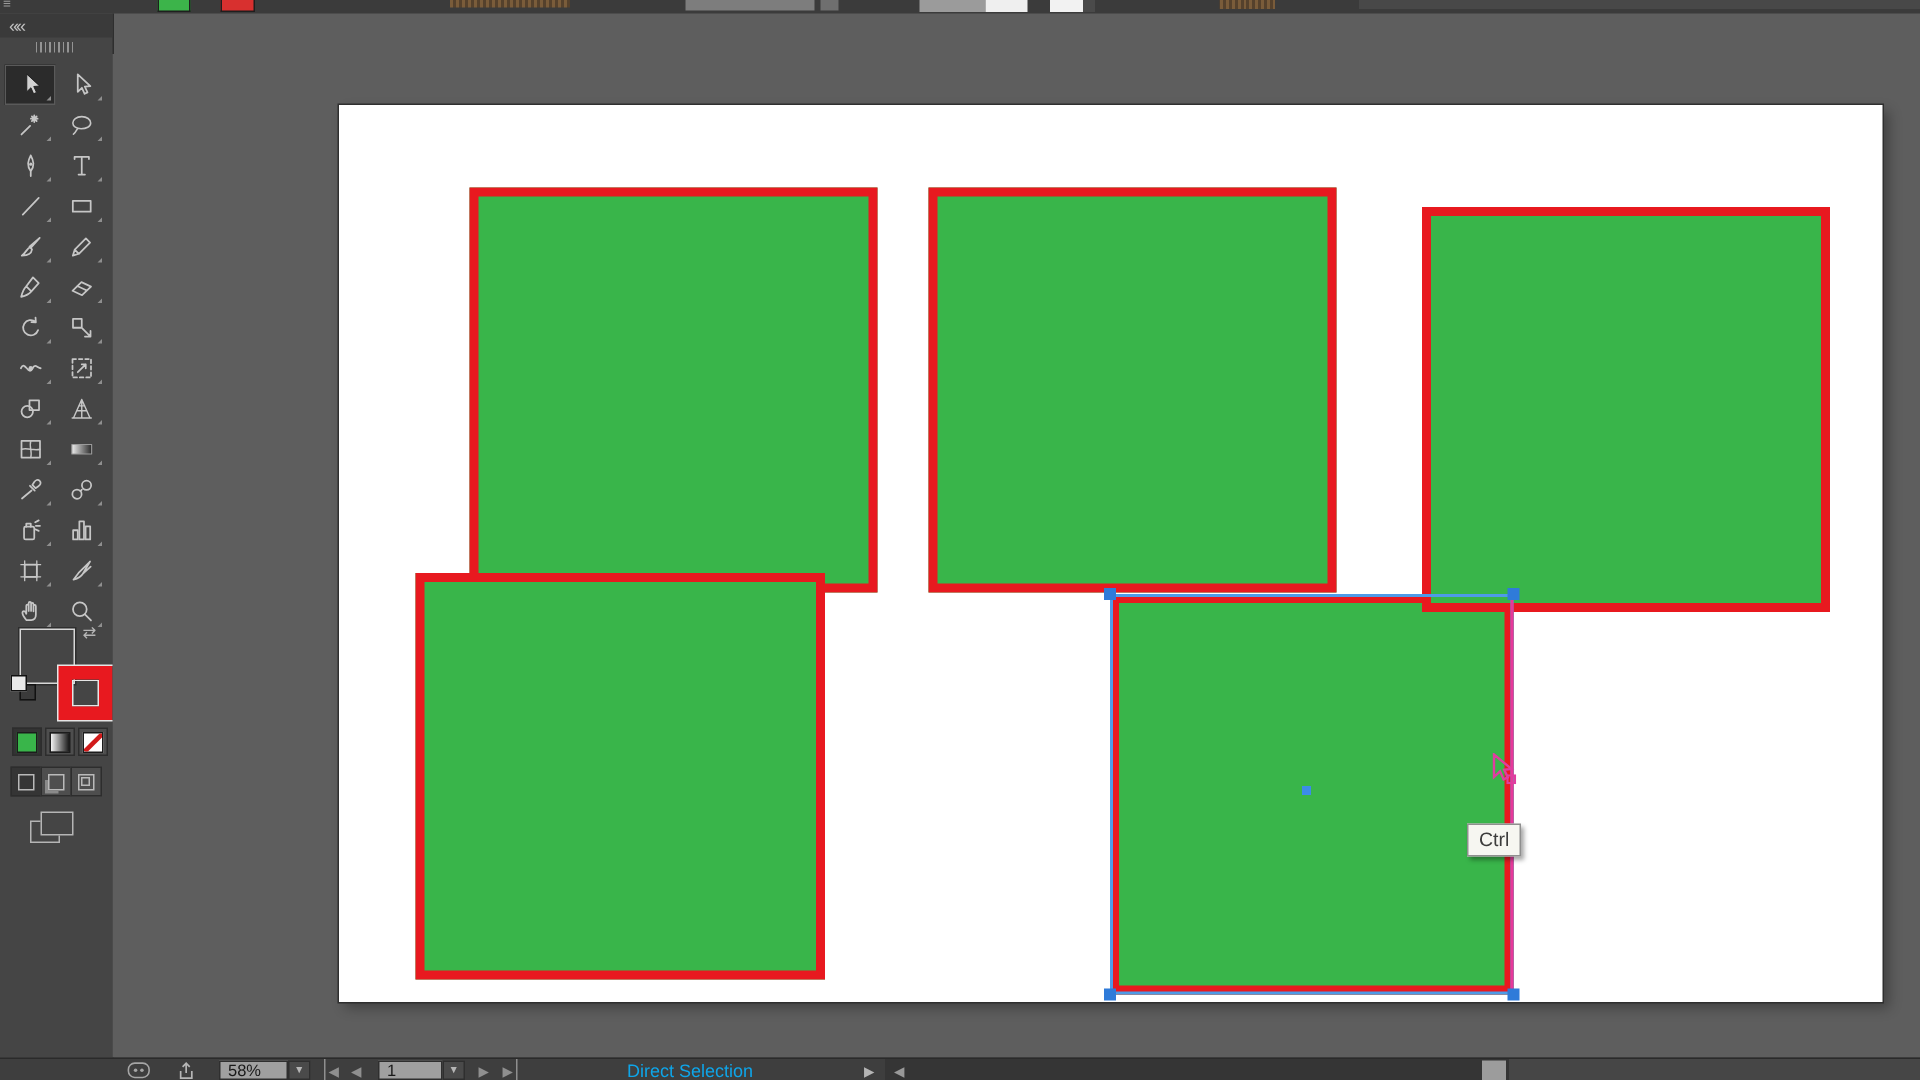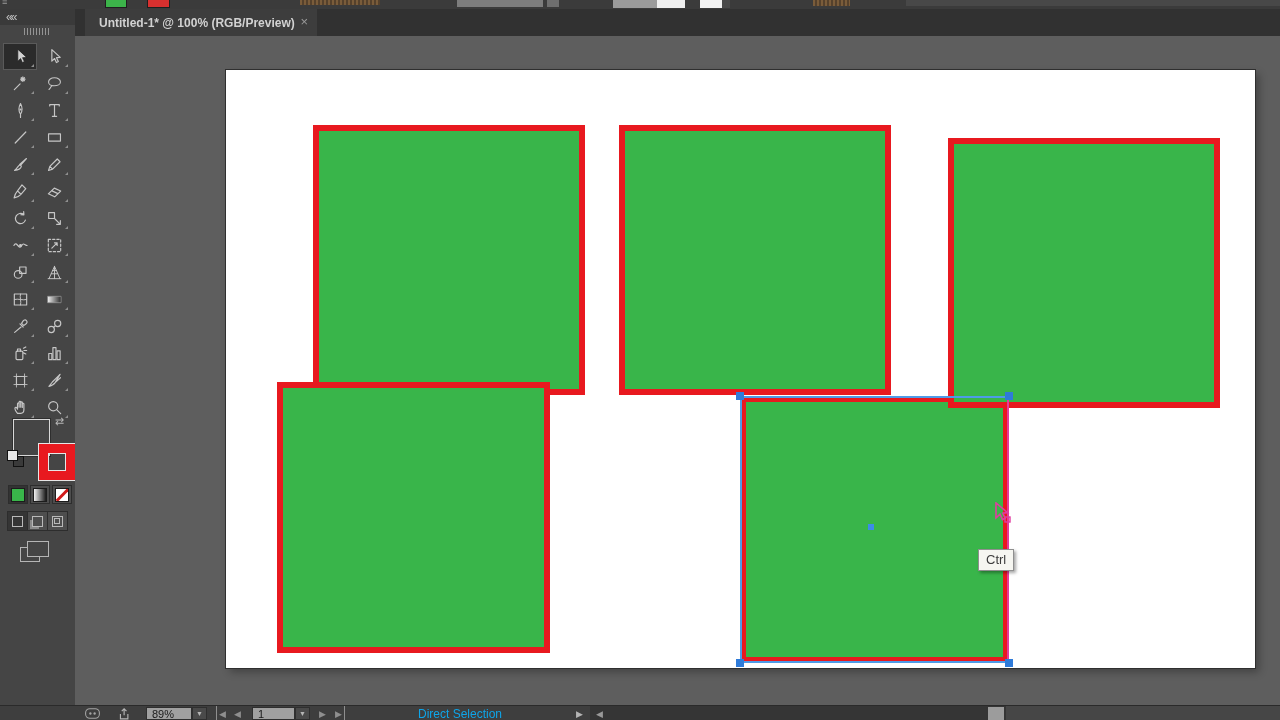--- a/index.html
+++ b/index.html
@@ -369,26 +369,20 @@
           <span class="dm-chip inside"></span>
         </div>
     </div>
 
     <div class="screen-mode">
       <span class="r1"></span>
       <span class="r2"></span>
     </div>
   </aside>
 
-  <div class="abs tab-bar">
-    <div class="doc-tab">
-      <span class="title">Untitled-1* @ 100% (RGB/Preview)</span>
-      <span class="close">×</span>
-    </div>
-  </div>
 
   <div class="abs canvas" id="canvas">
     <div class="artboard" id="artboard" style="left: 151px; top: 34px; width: 1029px; height: 598px; background: rgb(255, 255, 255);"></div>
     <div id="shape-layer">
         <div class="shape" style="left: 238px; top: 89px; width: 272px; height: 270px; background: rgb(57, 181, 74); border: 6px solid rgb(232, 25, 31);"></div>
         <div class="shape" style="left: 544px; top: 89px; width: 272px; height: 270px; background: rgb(57, 181, 74); border: 6px solid rgb(232, 25, 31);"></div>
         <div class="shape" style="left: 202px; top: 346px; width: 273px; height: 271px; background: rgb(57, 181, 74); border: 6px solid rgb(232, 25, 31);"></div>
         <div class="shape" style="left: 665px; top: 360px; width: 269px; height: 267px; background: rgb(57, 181, 74); border: 6px solid rgb(232, 25, 31);"></div>
         <div class="shape" style="left: 873px; top: 102px; width: 272px; height: 270px; background: rgb(57, 181, 74); border: 6px solid rgb(232, 25, 31);"></div>
       </div>
@@ -416,21 +410,21 @@
         <rect x="1.5" y="1.5" width="13" height="9" rx="4"></rect>
         <circle cx="6" cy="6" r="1.1" fill="#a5a5a5" stroke="none"></circle>
         <circle cx="10" cy="6" r="1.1" fill="#a5a5a5" stroke="none"></circle>
       </svg>
     </span>
     <span class="sb" style="left:116px;">
       <svg width="15" height="14" viewBox="0 0 16 16" fill="none" stroke="#b5b5b5" stroke-width="1.3">
         <path d="M4.5 8 V13.5 H13 V8 M8.7 2.5 V9.5 M6 4.8 L8.7 2 L11.4 4.8"></path>
       </svg>
     </span>
-    <span class="sb field" style="left:146px;width:46px;">89%</span>
+    <span class="sb field" style="left:146px;width:46px;">58%</span>
     <span class="sb dd-btn" style="left:192px;">▼</span>
     <span class="sb nav first" style="left:216px;">◀</span>
     <span class="sb nav" style="left:234px;">◀</span>
     <span class="sb field" style="left:252px;width:43px;">1</span>
     <span class="sb dd-btn" style="left:295px;">▼</span>
     <span class="sb nav" style="left:319px;">▶</span>
     <span class="sb nav last" style="left:335px;">▶</span>
     <span class="sb tool-status" style="left:418px;">Direct Selection</span>
     <span class="sb expand" style="left:576px;">▶</span>
     <div class="hscroll">

